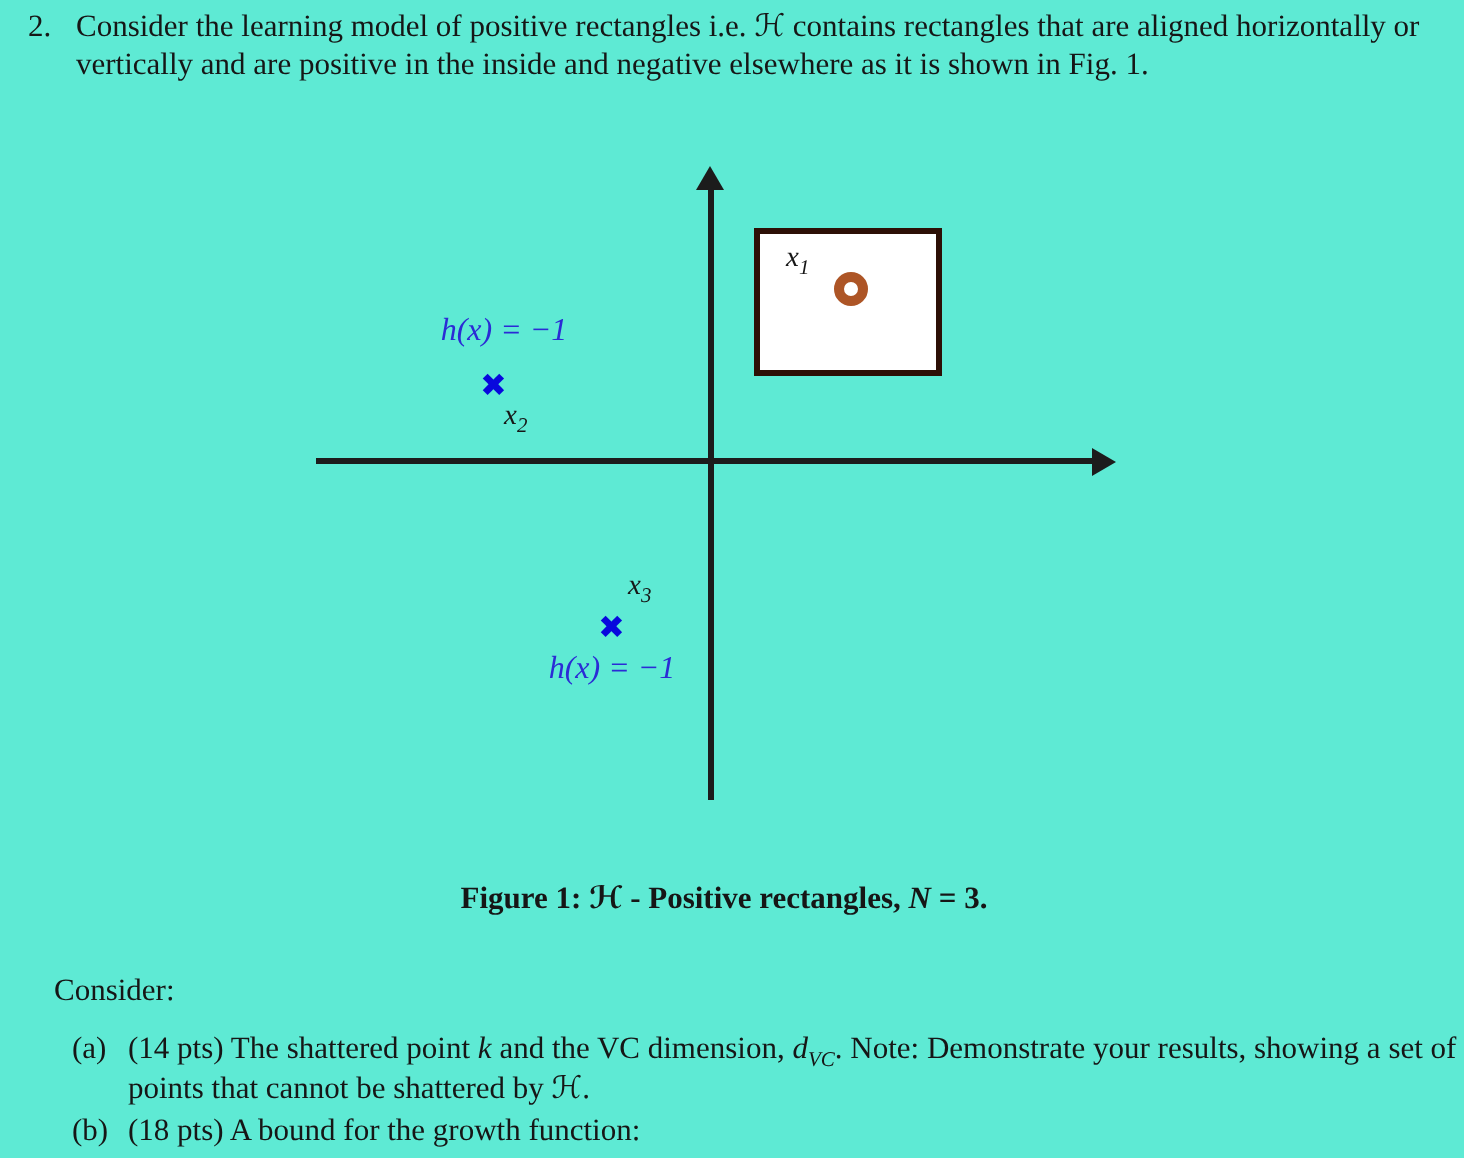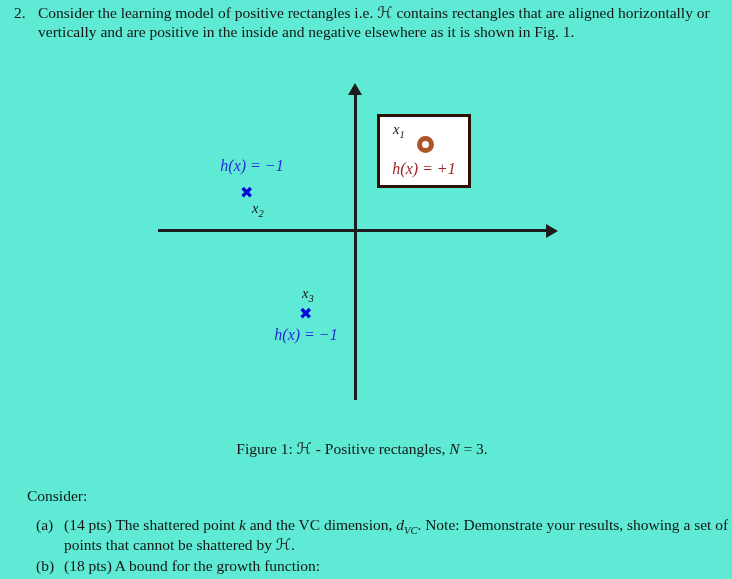--- a/index.html
+++ b/index.html
@@ -39,27 +39,27 @@
 
   
   .neg1-label { left:204px; top:157px; width:96px; text-align:center;
     color:#2b2bd5; font-size:16px; }
   .x-mark { color:#0808dd; font-family:"DejaVu Sans",sans-serif;
     font-size:16px; font-weight:bold; line-height:16px; }
   .x2-mark { left:240px; top:185px; }
   .x2-label { left:252px; top:199px; font-size:14.5px; }
 
   
-  .x3-label { left:302px; top:284px; font-size:14.5px; }
+  .x3-label { left:314px; top:284px; font-size:14.5px; }
   .x3-mark { left:299px; top:306px; }
   .neg2-label { left:258px; top:326px; width:96px; text-align:center;
     color:#2b2bd5; font-size:16px; }
 
   
-  .caption { left:0; top:440px; width:724px; text-align:center; font-size:15.5px; }
+  .caption { left:0; top:440px; width:724px; text-align:center; font-size:15.5px;font-weight:bold; }
 
   
   .determine { left:27px; top:487px; }
   .task { line-height:19.5px; }
   .task-a { left:36px; top:515px; width:691px; padding-left:28px; text-indent:-28px; }
   .task-a .itm { display:inline-block; width:28px; text-indent:0; }
   .task-b { left:36px; top:556px; width:691px; padding-left:28px; text-indent:-28px; }
   .task-b .itm { display:inline-block; width:28px; text-indent:0; }
   .bold { font-weight:normal; }
 </style>
@@ -73,21 +73,20 @@
   </div>
 
   <div class="abs v-axis"></div>
   <div class="abs v-arrow"></div>
   <div class="abs h-axis"></div>
   <div class="abs h-arrow"></div>
 
   <div class="abs pos-rect"></div>
   <div class="abs x1-label mi"><span>x</span><sub>1</sub></div>
   <div class="abs donut"></div>
-  <div class="abs pos-label mi">h(x) = +1</div>
 
   <div class="abs neg1-label mi">h(x) = −1</div>
   <div class="abs x-mark x2-mark">✖</div>
   <div class="abs x2-label mi"><span>x</span><sub>2</sub></div>
 
   <div class="abs x3-label mi"><span>x</span><sub>3</sub></div>
   <div class="abs x-mark x3-mark">✖</div>
   <div class="abs neg2-label mi">h(x) = −1</div>
 
   <div class="abs caption">

